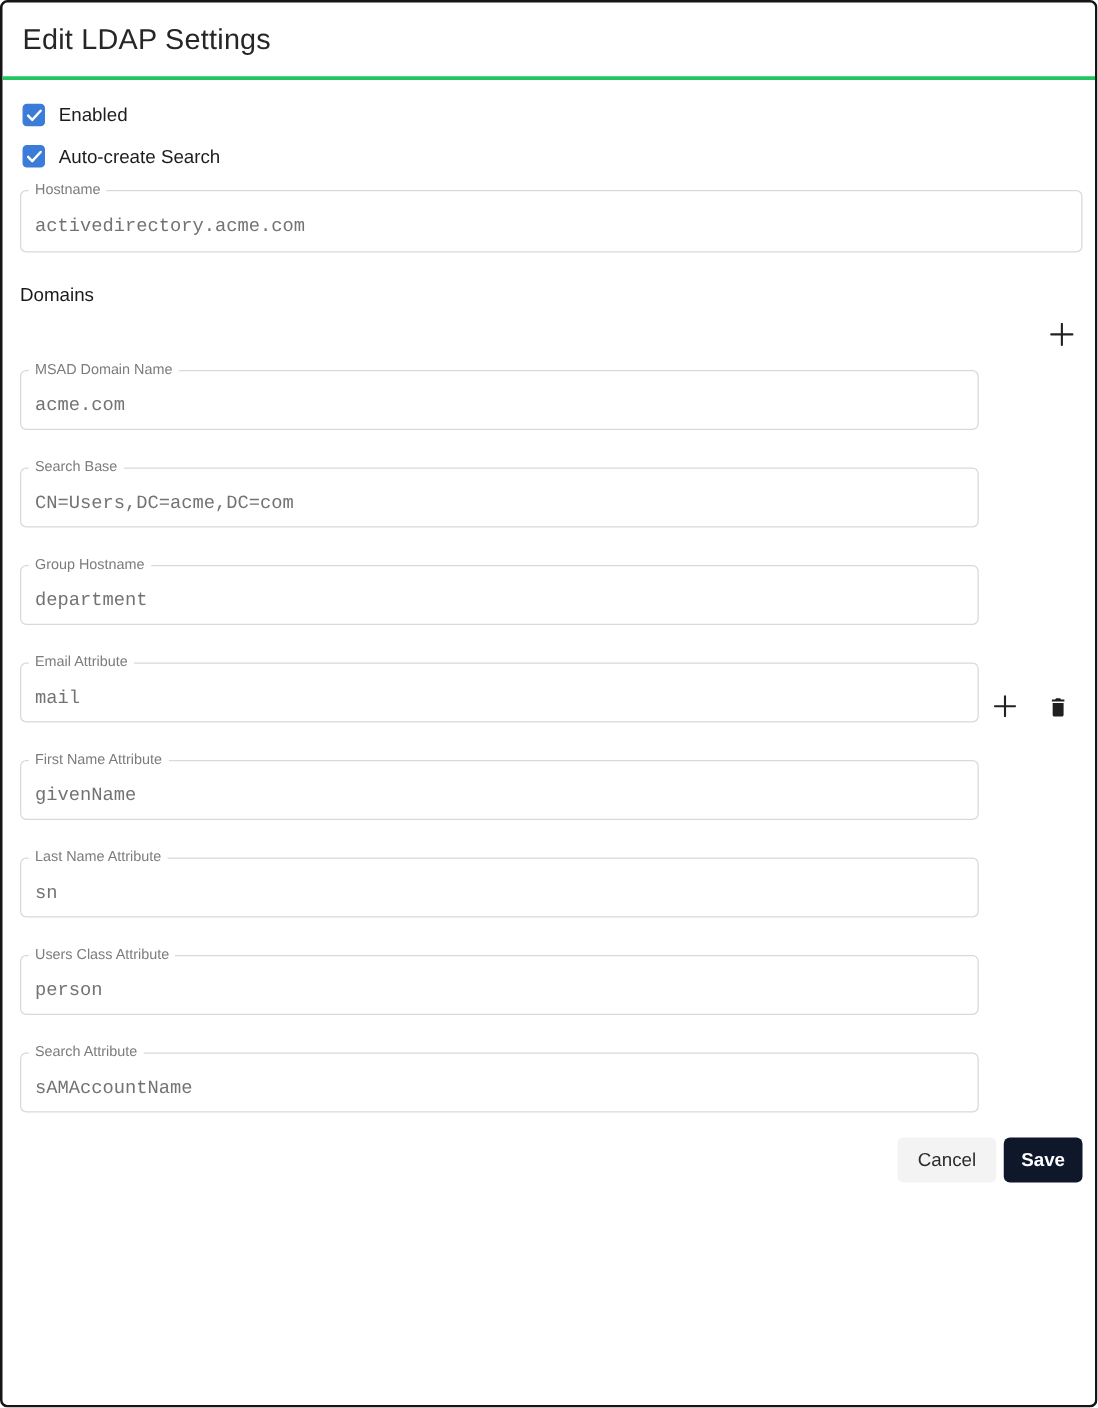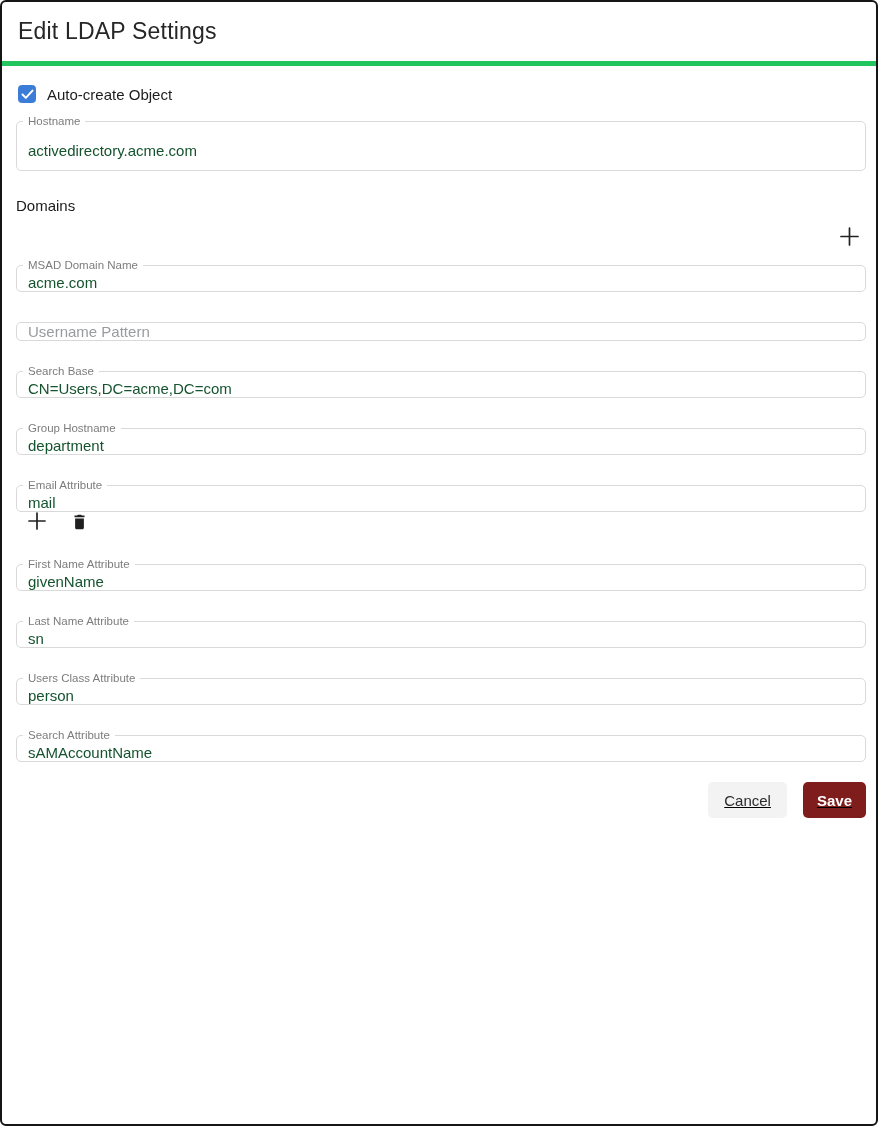--- a/index.html
+++ b/index.html
@@ -6,21 +6,21 @@
   html,body { background:#fff; }
   body { font-family:"Liberation Sans","DejaVu Sans",sans-serif; }
 
   .dialog {
     width:878px; height:1126px;
     border:2px solid #151515; border-radius:6px;
     background:#fff; overflow:hidden;
   }
 
   
-  .header { padding:15px 28px 16px 16px; border-bottom:5px solid #22c55e; }
+  .header { padding:15px 28px 16px 16px; border-bottom:3px solid #22c55e; }
   .title { font-size:23px; font-weight:400; color:#262626; line-height:28px; letter-spacing:.2px; }
 
   
   .body { padding:19px 10px 0 14px; }
 
   
   .cbrow { display:flex; align-items:center; gap:11px; height:18px; margin-left:2px; margin-bottom:15px; }
   .cb {
     width:18px; height:18px; border-radius:3.5px;
     background:#fff; border:1.5px solid #b5b5b5;
@@ -35,69 +35,77 @@
   .frow { position:relative; height:50px; }
   .flabel {
     position:absolute; top:-7px; left:7px; z-index:1;
     background:#fff; padding:0 5px;
     font-size:11.5px; line-height:14px; color:#7c7c7c; white-space:nowrap;text-align:right;
   }
   .finput {
     width:100%; height:100%;
     border:1px solid #d9d9d9; border-radius:5px; background:#fff;
     padding:8px 12px 0 11px;
-    font-size:15px; color:#14532d; font-family:Liberation Sans, sans-serif; outline:none;
+    font-size:15px; color:#737373; font-family:Liberation Mono, monospace; outline:none;
   }
   .finput.no-label { padding-top:0; }
   .finput::placeholder { color:#999b9e; opacity:1; }
 
   .frow-top18 { margin-top:18px; }
   .frow-top27 { margin-top:27px; }
 
   
   .domains-title { margin-top:26px; font-size:15px; font-weight:normal; color:#1a1a1a; height:18px; }
   .addrow { margin-top:12px; height:20px; display:flex; justify-content:flex-end; padding-right:7px; }
 
-  .drow { display:flex; margin-top:30px;flex-direction:column; }
+  .drow { display:flex; margin-top:30px; }
   .drow.first { margin-top:18px; }
   .dfield { flex:1; position:relative; height:48px; }
   .dspacer { width:83px; flex:0 0 auto; }
   .icons-col {
     width:83px; flex:0 0 auto;
     display:flex; align-items:flex-end; justify-content:flex-start;
     gap:26px; padding-left:12px; padding-bottom:4px;
   }
 
   .icon-btn { background:none; border:none; padding:0; cursor:pointer; line-height:0; display:inline-flex; }
 
   
-  .footer { margin-top:20px; display:flex; justify-content:flex-end; align-items:center; gap:16px;text-decoration:underline; }
+  .footer { margin-top:20px; display:flex; justify-content:flex-end; align-items:center; gap:6px; }
   .btn { height:36px; border:none; border-radius:5px; font-size:15px; font-family:inherit; cursor:pointer; }
   .btn-cancel { background:#f3f3f4; color:#2b2b2d; padding:0 16px; }
-  .btn-save { background:#7f1d1d; color:#ffffff; padding:0 14px; font-weight:bold; }
+  .btn-save { background:#0f172a; color:#ffffff; padding:0 14px; font-weight:bold; }
 </style>
 </head>
 <body>
 
 <div class="dialog">
 
   <div class="header">
     <div class="title">Edit LDAP Settings</div>
   </div>
 
   <div class="body">
-
 
     <div class="cbrow">
       <span class="cb checked" role="checkbox" aria-checked="true">
         <svg width="13" height="11" viewBox="0 0 13 11">
             <path d="M1.5 5.5l3.3 3.4L11.5 1.6" fill="none" stroke="#ffffff" stroke-width="2" stroke-linecap="round" stroke-linejoin="round"></path>
           </svg>
       </span>
-      <span class="cblabel">Auto-create Object</span>
+      <span class="cblabel">Enabled</span>
+    </div>
+
+    <div class="cbrow">
+      <span class="cb checked" role="checkbox" aria-checked="true">
+        <svg width="13" height="11" viewBox="0 0 13 11">
+            <path d="M1.5 5.5l3.3 3.4L11.5 1.6" fill="none" stroke="#ffffff" stroke-width="2" stroke-linecap="round" stroke-linejoin="round"></path>
+          </svg>
+      </span>
+      <span class="cblabel">Auto-create Search</span>
     </div>
 
     <div class="frow frow-top18">
       <span class="flabel">Hostname</span>
       <input class="finput" type="text" value="activedirectory.acme.com" style="">
     </div>
 
 
     <div class="domains-title">Domains</div>
 
@@ -110,26 +118,20 @@
     </div>
 
     <div class="drow first">
       <div class="dfield">
         <span class="flabel">MSAD Domain Name</span>
         <input class="finput" type="text" value="acme.com" style="">
       </div>
       <div class="dspacer"></div>
     </div>
 
-    <div class="drow">
-      <div class="dfield">
-        <input class="finput no-label" type="text" placeholder="Username Pattern" style="">
-      </div>
-      <div class="dspacer"></div>
-    </div>
 
     <div class="drow">
       <div class="dfield">
         <span class="flabel">Search Base</span>
         <input class="finput" type="text" value="CN=Users,DC=acme,DC=com" style="">
       </div>
       <div class="dspacer"></div>
     </div>
 
     <div class="drow">

